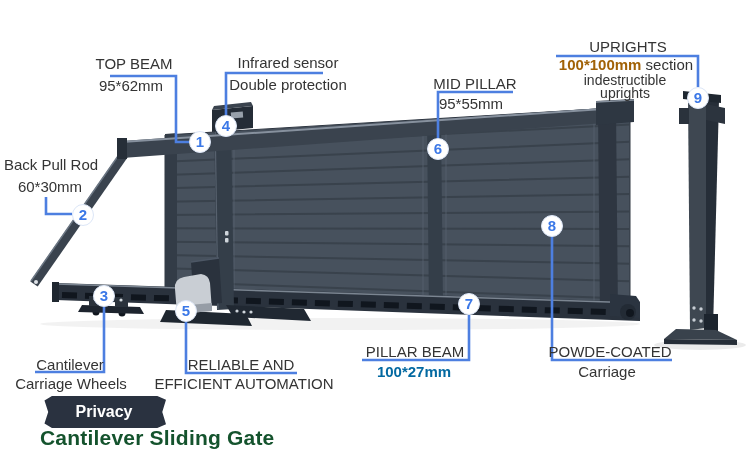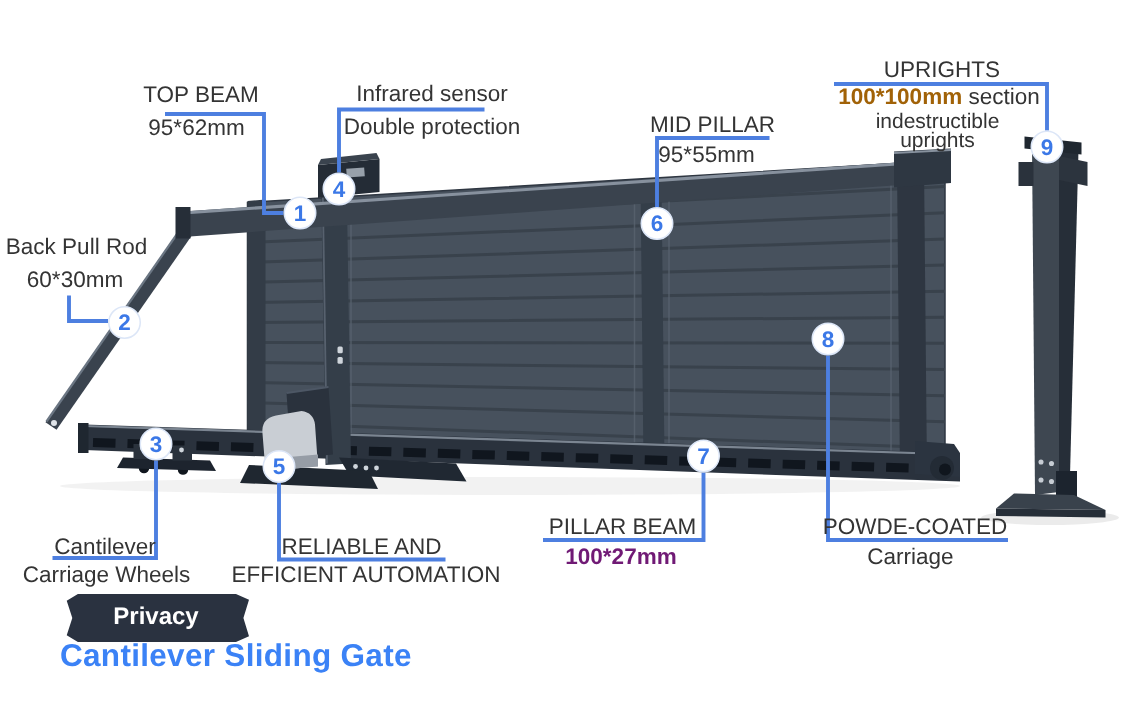--- a/index.html
+++ b/index.html
@@ -8,30 +8,30 @@
     font-family:"Liberation Sans", sans-serif; overflow:hidden;
   }
   #gate-svg { position:absolute; left:0; top:0; }
   .lbl {
     position:absolute; transform:translateX(-50%);
     color:#343434; font-size:15px; line-height:16px;
     white-space:nowrap; text-align:center;
   }
   .lbl.small { font-size:14px; }
   .lbl b { font-weight:bold; color:#a16207; }
-  .lbl.bold { font-weight:bold; color:#701a75; }
+  .lbl.bold { font-weight:bold; color:#0369a1; }
   #privacy-badge {
     position:absolute; left:42px; top:396px; width:124px; height:32px;
     background:#2a3240; color:#ffffff; font-size:16px; font-weight:bold;
     display:flex; align-items:center; justify-content:center;
     clip-path:polygon(2% 14%, 8% 0%, 93% 0%, 100% 12%, 97% 50%, 100% 88%, 93% 100%, 8% 100%, 2% 86%, 5% 50%);
   }
   #page-title {
     position:absolute; left:40px; top:426px;
-    color:#3b82f6; font-size:21px; font-weight:bold; letter-spacing:0.2px;
+    color:#14532d; font-size:21px; font-weight:bold; letter-spacing:0.2px;
   }
 </style>
 </head>
 <body>
 
 <div id="stage">
 
   <svg id="gate-svg" width="750" height="476" viewBox="0 0 750 476">
 
     <ellipse cx="340" cy="324" rx="300" ry="6" fill="#000000" opacity="0.05"></ellipse>

